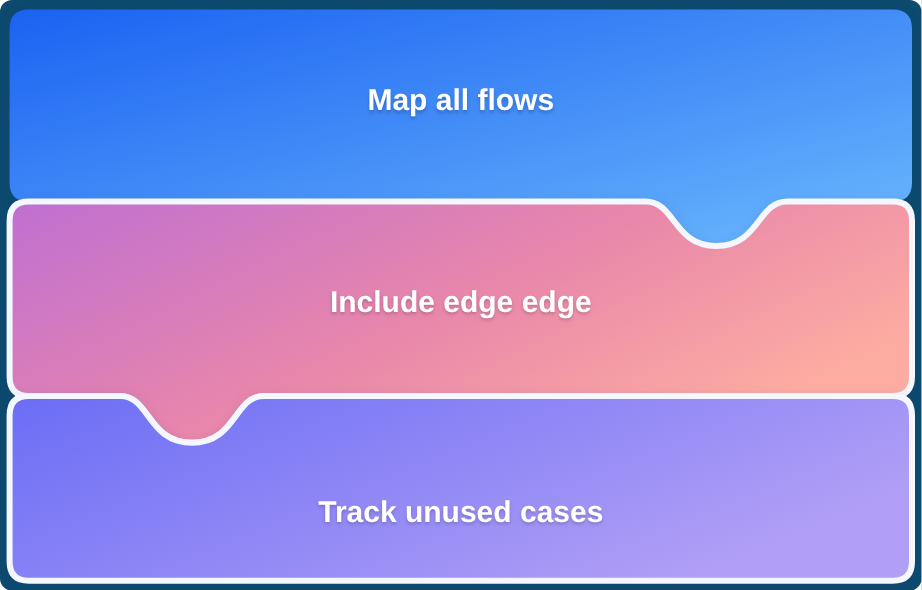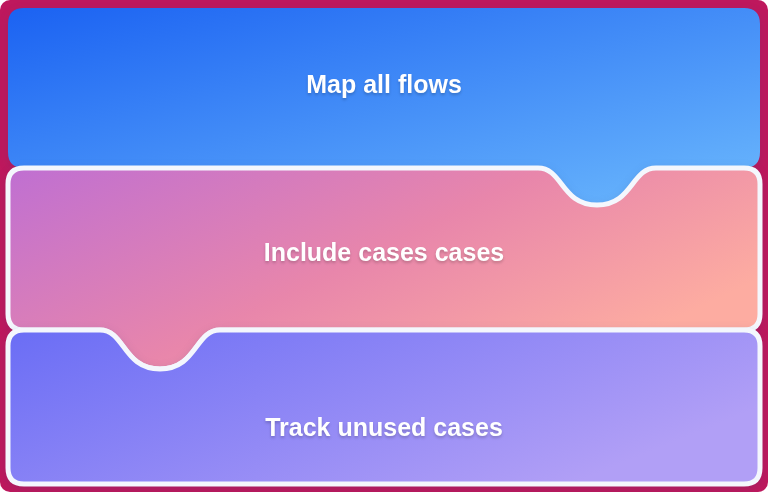--- a/index.html
+++ b/index.html
@@ -36,21 +36,21 @@
     text-shadow: 0 2px 3px rgba(0, 0, 0, 0.2);
     user-select: none;
   }
   .label-1 { top: 69px; }
   .label-2 { top: 237px; }
   .label-3 { top: 412px; }
 </style>
 </head>
 <body>
 
-<div class="canvas" style="background: #be185d;">
+<div class="canvas" style="background: #0c4a6e;">
   <svg viewBox="0 0 768 492" width="768" height="492">
     <defs>
       <linearGradient id="grad-block-1" x1="0" y1="0" x2="1" y2="1">
         <stop offset="0%" stop-color="#1b62f2"></stop>
         <stop offset="100%" stop-color="#6cb9fd"></stop>
       </linearGradient>
       <linearGradient id="grad-block-2" x1="0" y1="0" x2="1" y2="0.55">
         <stop offset="0%" stop-color="#bf6fd2"></stop>
         <stop offset="55%" stop-color="#e886ab"></stop>
         <stop offset="100%" stop-color="#fdaca1"></stop>
@@ -75,15 +75,15 @@
              H 24 Q 8 330 8 314 V 184 Q 8 168 24 168 Z" stroke="#f4f7fd"></path>
 
     <path class="block-shape" fill="url(#grad-block-3)" stroke-width="5" stroke-linejoin="round" d="M 24 330 H 100
              C 125 330 123 369 160 369
              C 197 369 195 330 220 330
              H 744 Q 760 330 760 346 V 468 Q 760 484 744 484
              H 24 Q 8 484 8 468 V 346 Q 8 330 24 330 Z" stroke="#f4f7fd"></path>
   </svg>
 
   <div class="label label-1">Map all flows</div>
-  <div class="label label-2">Include cases cases</div>
+  <div class="label label-2">Include edge edge</div>
   <div class="label label-3">Track unused cases</div>
 </div>
 
 </body></html>

